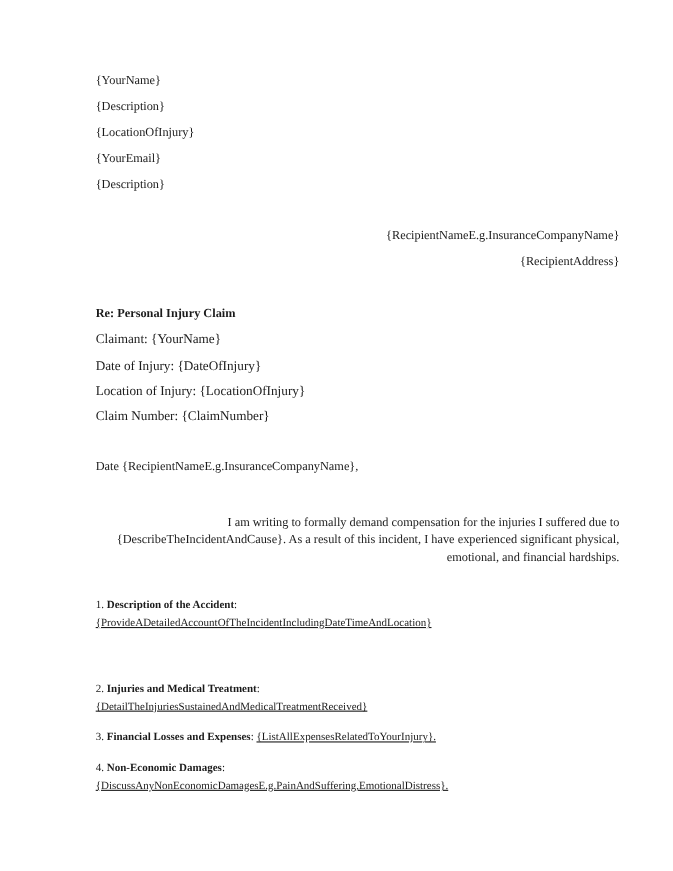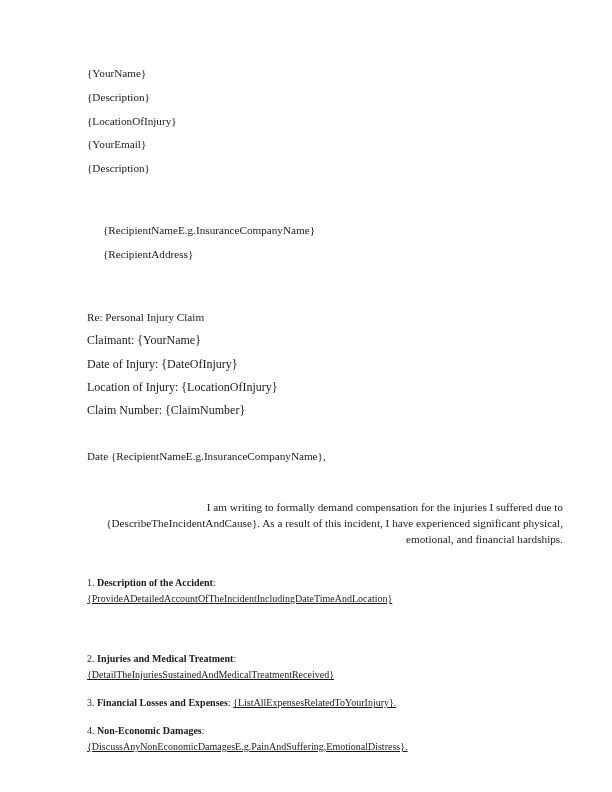--- a/index.html
+++ b/index.html
@@ -32,33 +32,33 @@
   
   .sender-block { margin: 0; }
   .sender-line {
     font-size: 11.2px;
     line-height: 23.8px;
     white-space: nowrap;
   }
 
   .gap-sender-recipient { height: 22px; }
 
-  .recipient-block { margin: 16px; }
+  .recipient-block { margin: 0; text-align: right; }
   .recipient-line {
     font-size: 11.2px;
     line-height: 23.8px;
     white-space: nowrap;
   }
 
   .gap-recipient-subject { height: 23px; }
 
   .subject-line {
     font-size: 11.2px;
     line-height: 23.8px;
-    font-weight: normal;
+    font-weight: bold;
     white-space: nowrap;
   }
 
   .claim-block { margin: 0; }
   .claim-line {
     font-size: 12px;
     line-height: 23.2px;
     white-space: nowrap;
   }
 

